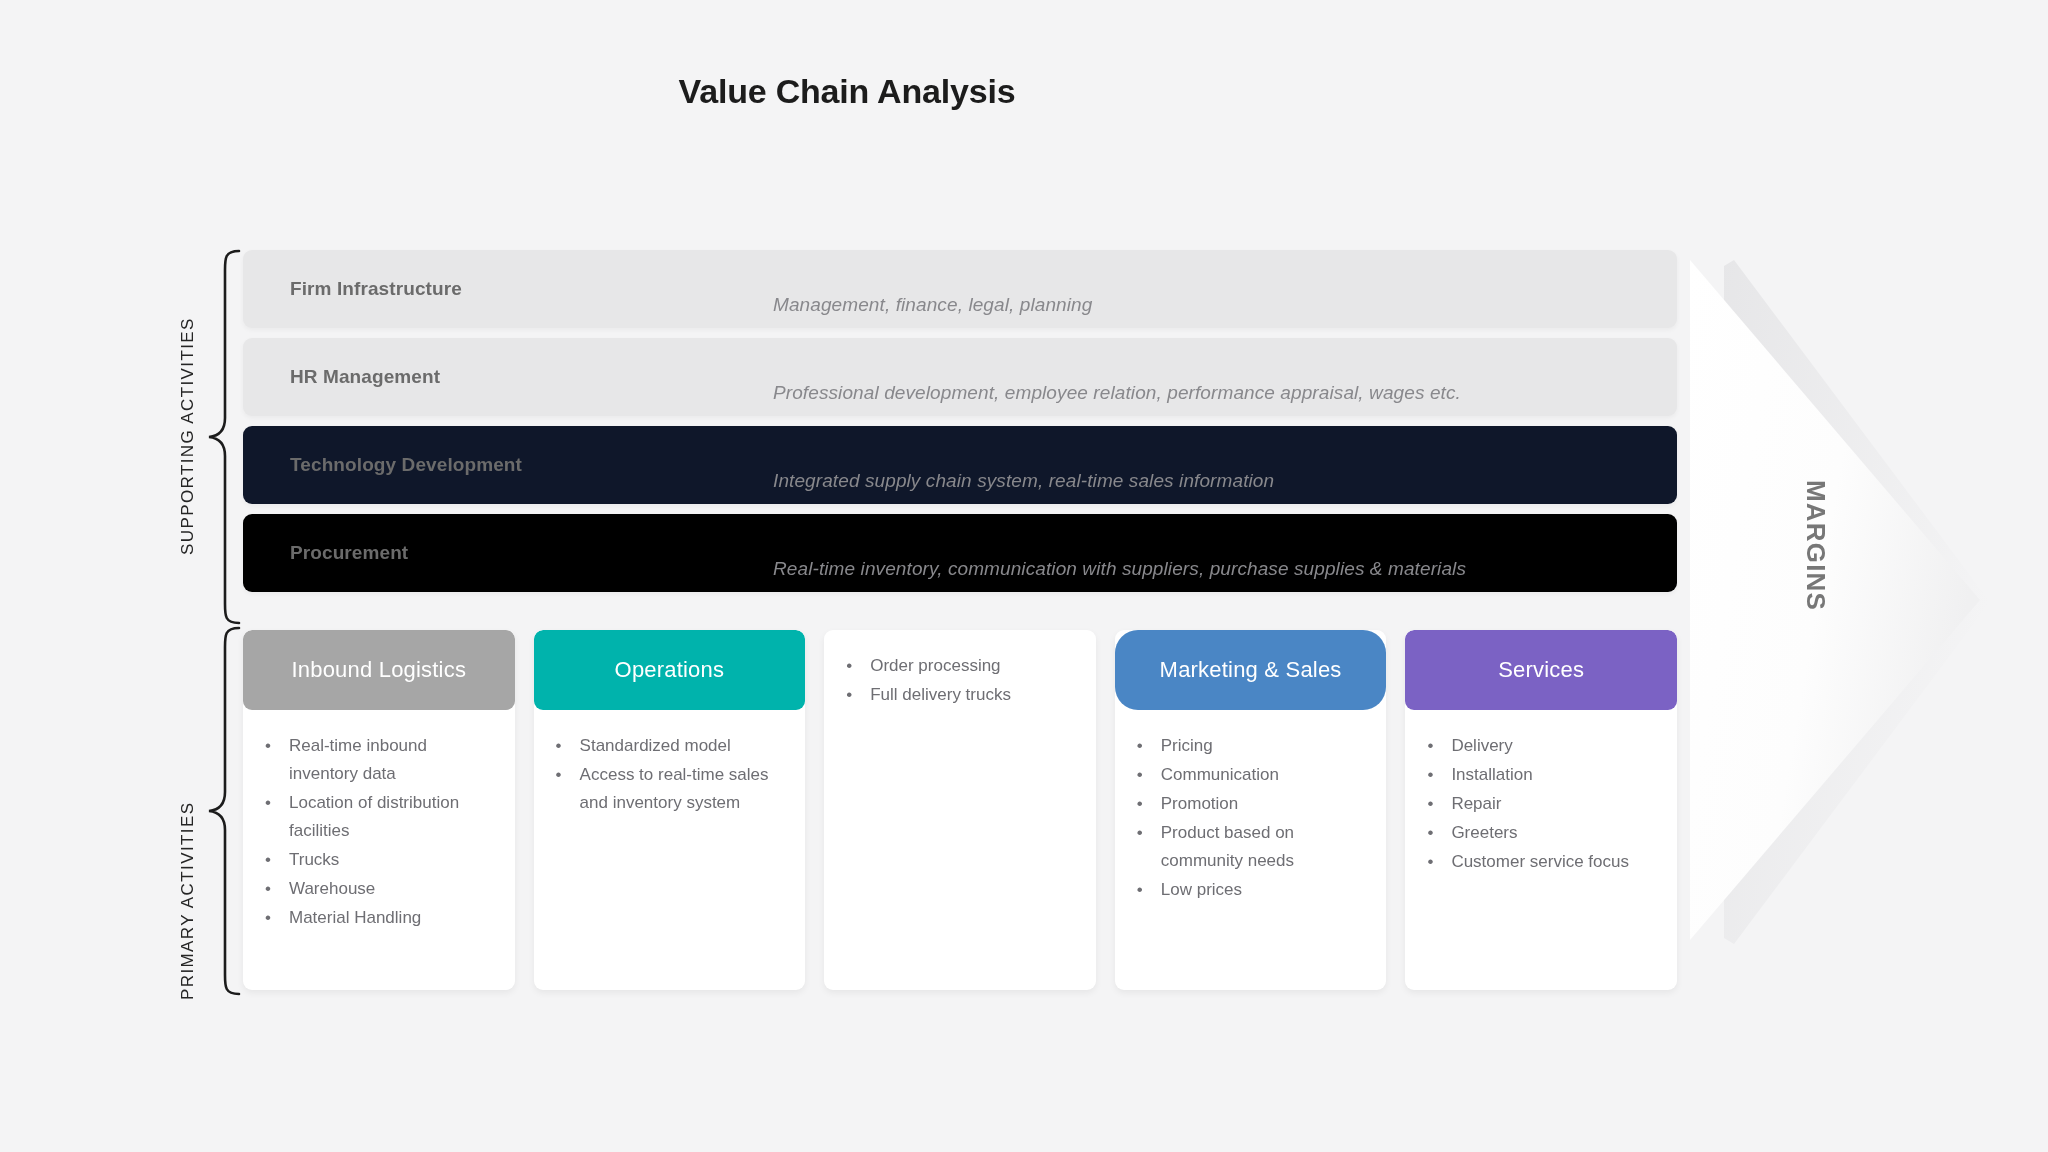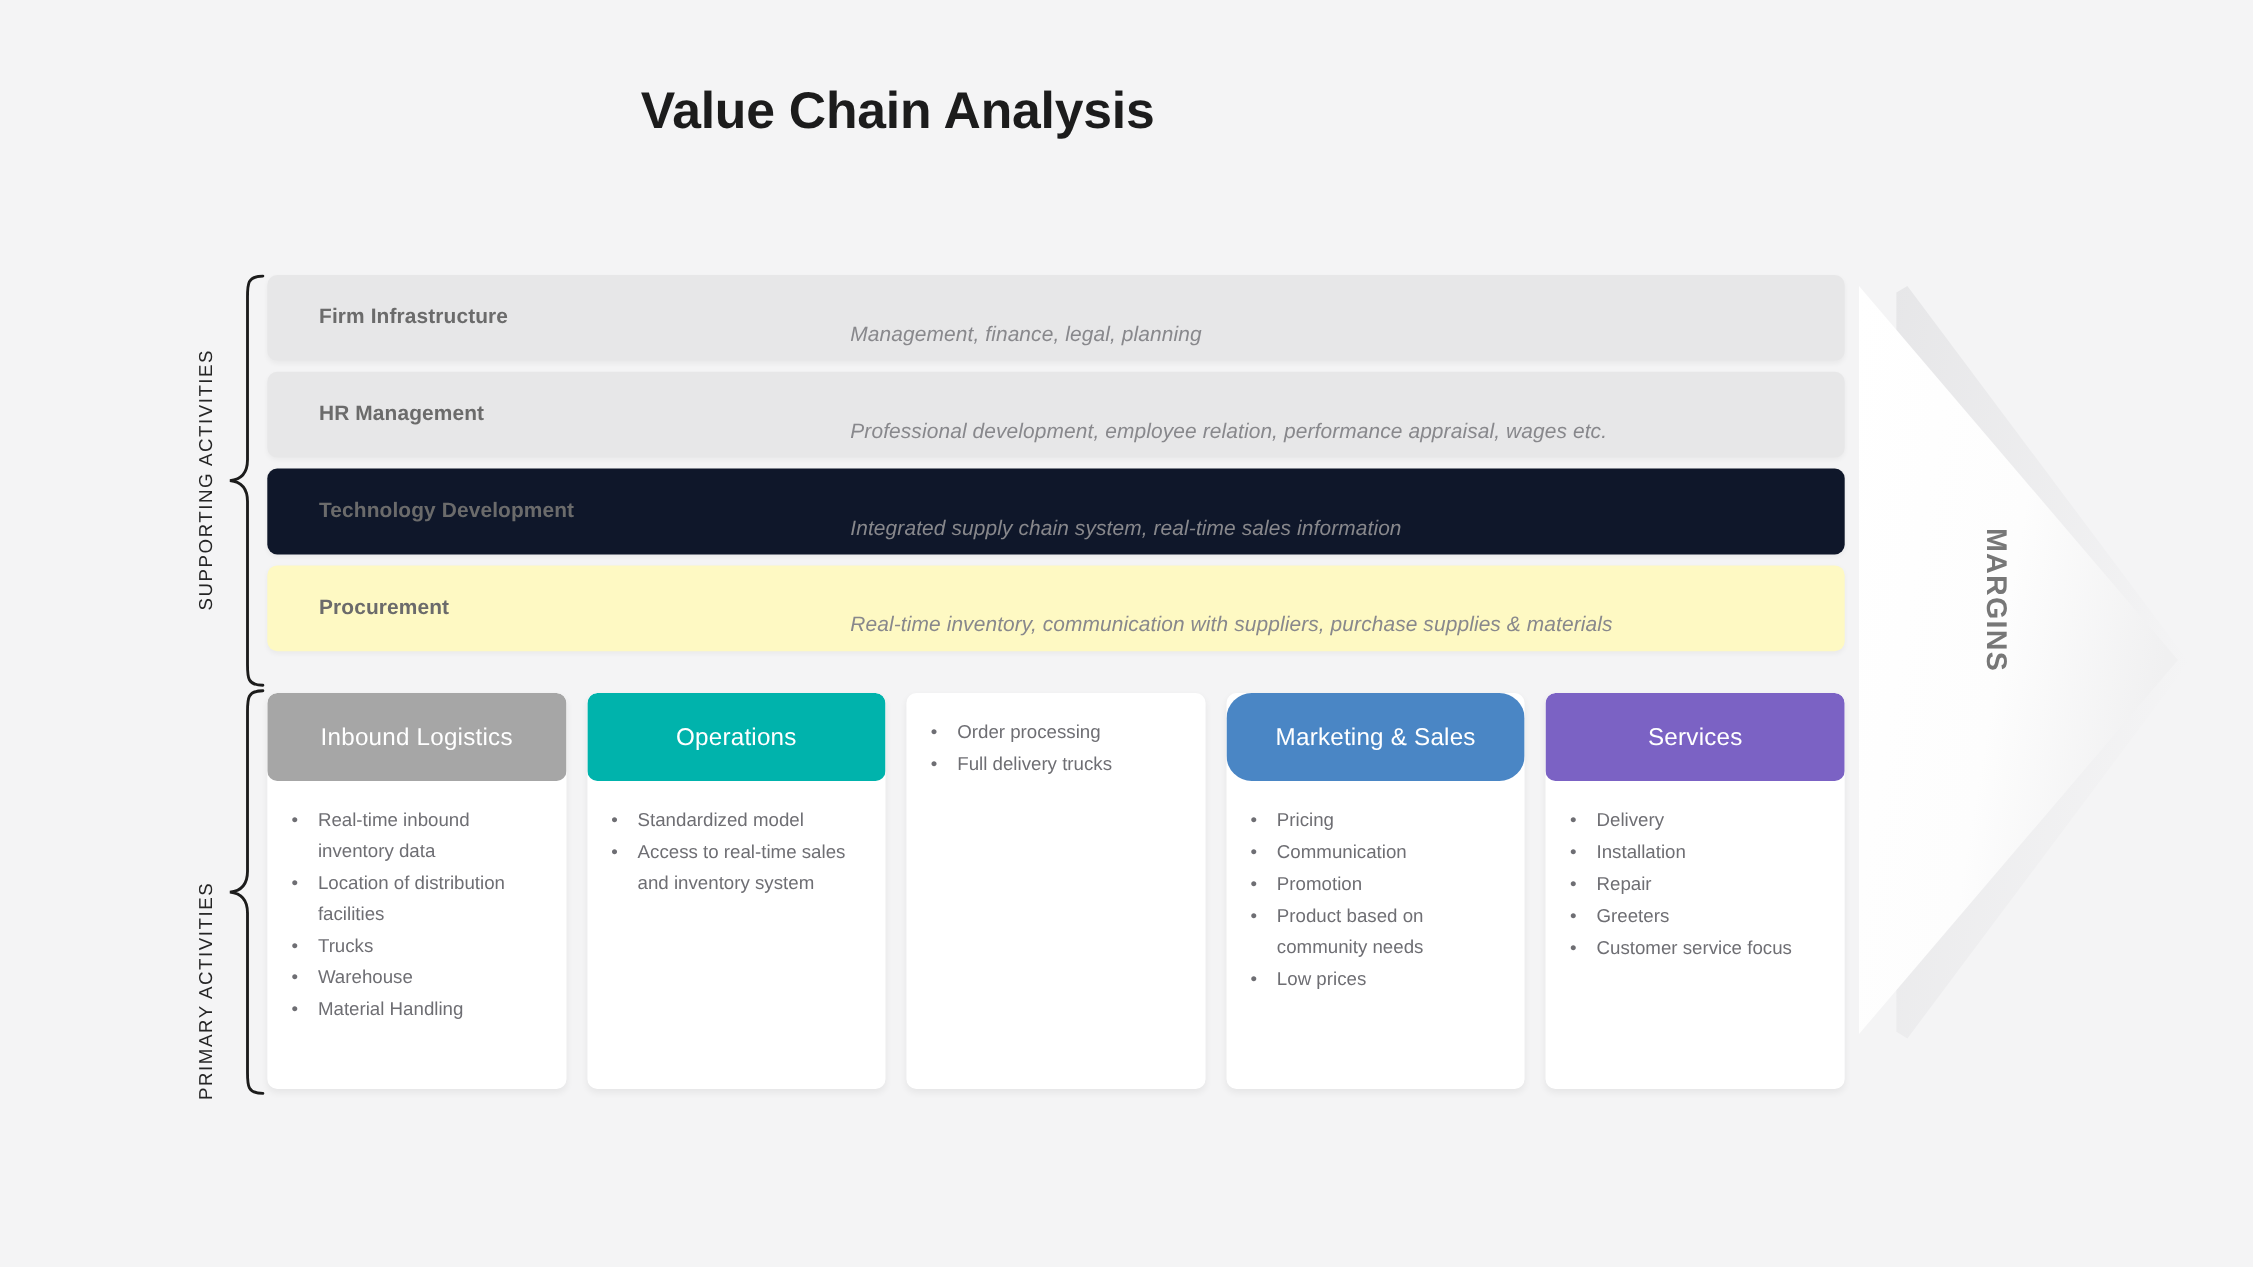--- a/index.html
+++ b/index.html
@@ -15,24 +15,25 @@
     position: relative;
   }
 
   
   .page-title {
     position: absolute;
     top: 72px;
     left: 0;
     width: 1632px;
     text-align: center;
-    font-size: 47px;
+    font-size: 34px;
     font-weight: bold;
     color: #1c1c1c;
     letter-spacing: -0.2px;
+    padding-left: 31px;
   }
 
   
   .margins-arrow {
     position: absolute;
     left: 1690px;
     top: 250px;
     width: 310px;
     height: 700px;
     z-index: 1;
@@ -204,21 +205,21 @@
     <span class="row-desc">Management, finance, legal, planning</span>
   </div>
   <div class="support-row" style="background: rgb(231, 231, 232);">
     <span class="row-title">HR Management</span>
     <span class="row-desc">Professional development, employee relation, performance appraisal, wages etc.</span>
   </div>
   <div class="support-row" style="background: #0f172a;">
     <span class="row-title">Technology Development</span>
     <span class="row-desc">Integrated supply chain system, real-time sales information</span>
   </div>
-  <div class="support-row" style="background: #fef9c3; text-align: center;">
+  <div class="support-row" style="background: #000000; text-align: center;">
     <span class="row-title">Procurement</span>
     <span class="row-desc">Real-time inventory, communication with suppliers, purchase supplies &amp; materials</span>
   </div>
 </div>
 
 <div class="primary-cols">
   <div class="primary-col" style="background: rgb(255, 255, 255);">
     <div class="col-header" style="background: rgb(166, 166, 166);">Inbound Logistics</div>
     <div class="col-body">
         <div class="bullet-item">

